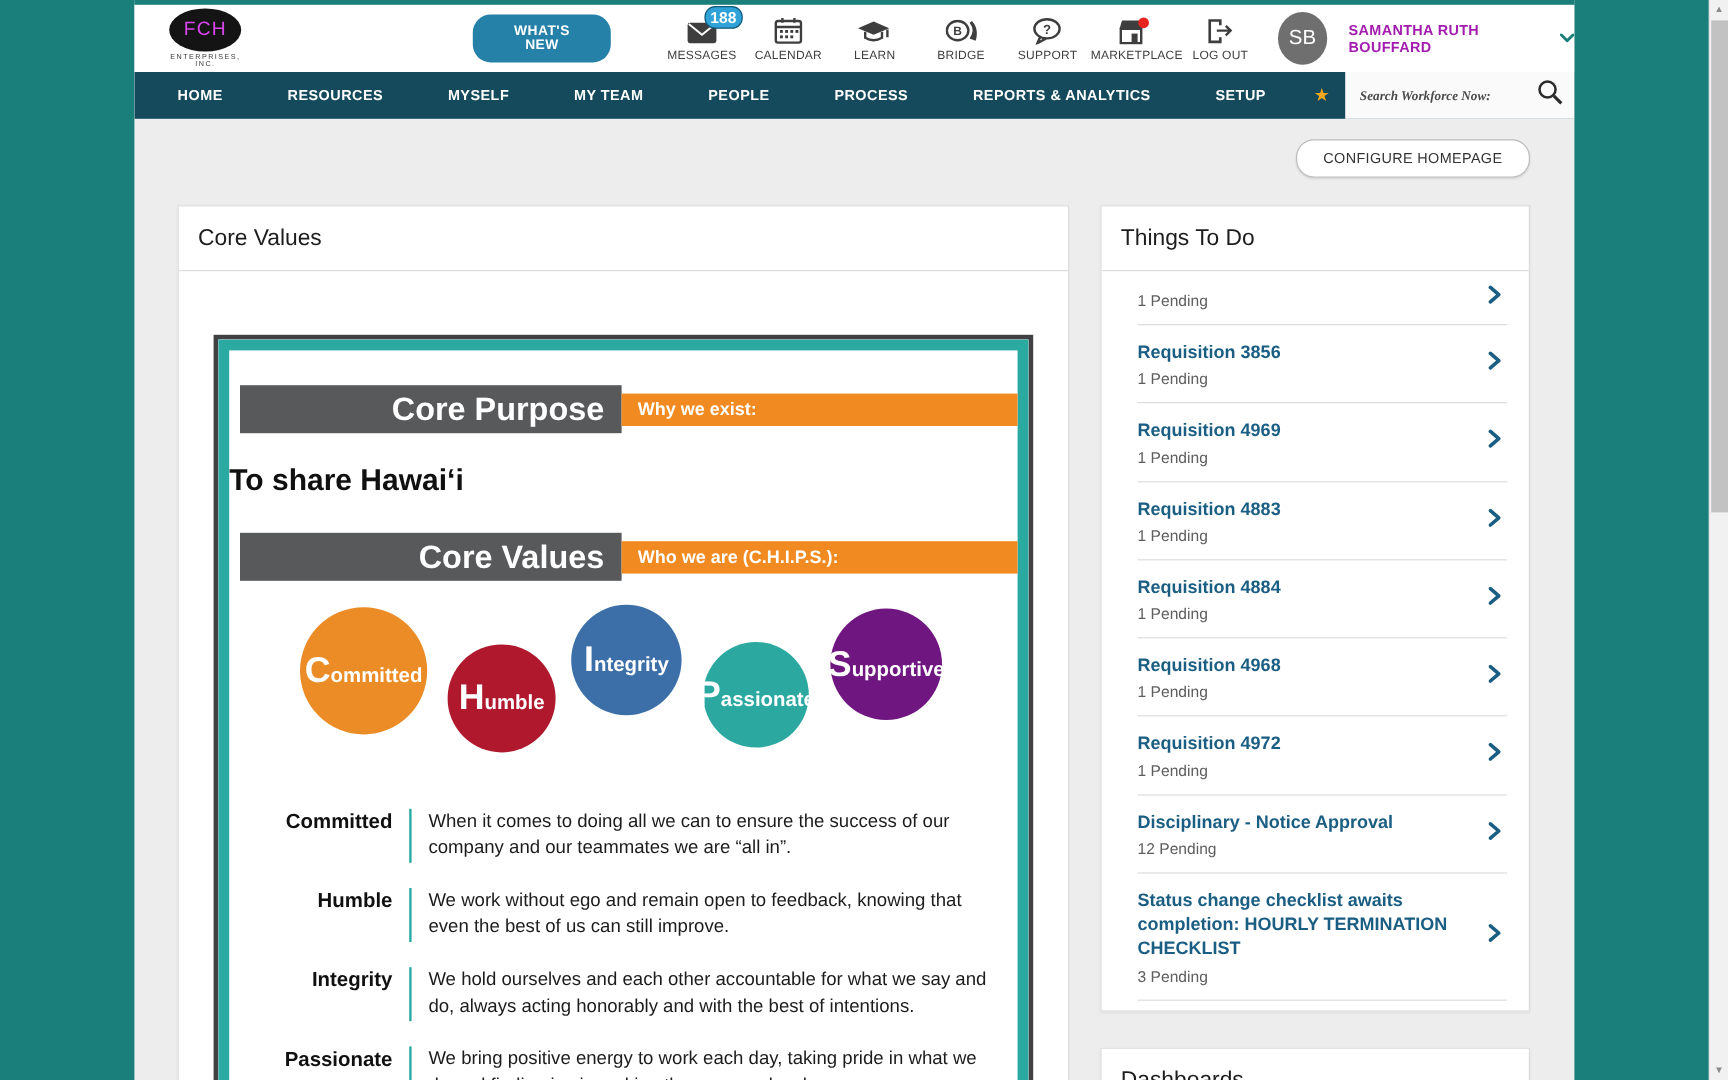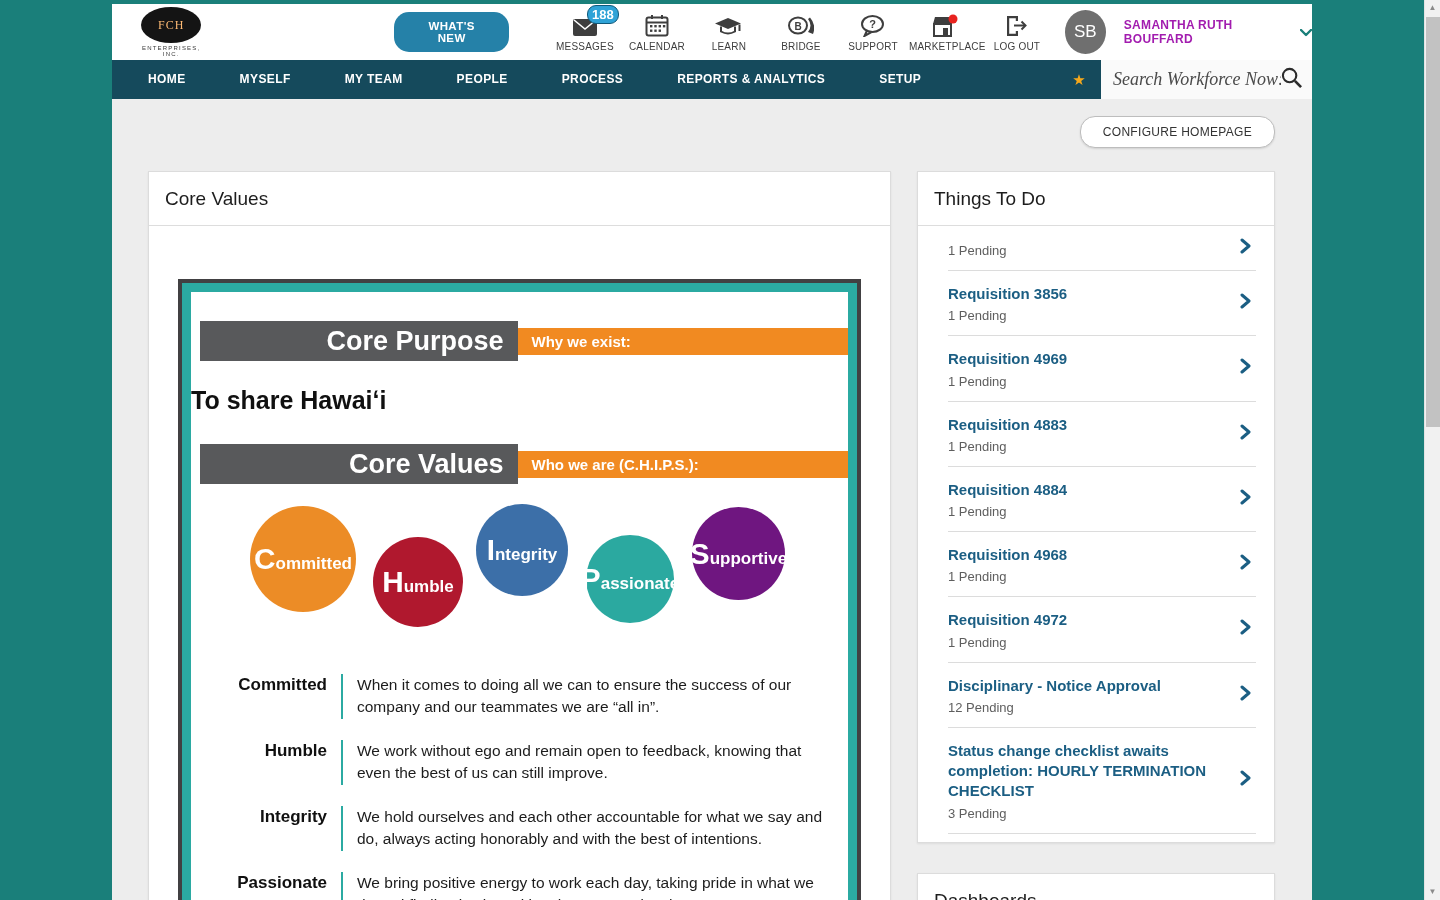--- a/index.html
+++ b/index.html
@@ -6,22 +6,22 @@
   html,body { width:1440px; height:900px; overflow:hidden; }
   body { background:#1A7F7A; position:relative; font-family:"Liberation Sans", sans-serif; }
 
   .app { position:absolute; left:112px; top:0; width:1200px; height:900px;
          background:#EDEDED; border-top:4px solid #1A7F7A; overflow:hidden; }
 
   
   .header { height:56px; background:#fff; display:flex; align-items:center; }
   .logo-wrap { margin-left:22px; width:80px; text-align:center; cursor:pointer; }
   .logo-oval { width:60px; height:36px; background:#141414; border-radius:50%;
-               color:#fdba74; display:flex; align-items:center; justify-content:center;
-               font-family:Liberation Serif, serif; font-size:12px; letter-spacing:1px; margin:0 auto; }
+               color:#d946ef; display:flex; align-items:center; justify-content:center;
+               font-family:Liberation Sans, sans-serif; font-size:16px; letter-spacing:1px; margin:0 auto; }
   .logo-sub { font-size:6px; color:#3a3a3a; letter-spacing:1.2px; margin-top:2px; }
 
   .whats-new { margin-left:186px; background:#2581A8; color:#fff; border:none; cursor:pointer;
                font-family:"Liberation Sans", sans-serif;
                border-radius:15px; padding:8px 21px; font-size:11.5px; font-weight:bold; letter-spacing:.4px; }
 
   .icon-group { display:flex; margin-left:40px; }
   .icon-item { width:72px; text-align:center; cursor:pointer; position:relative; color:#3E3E3E; }
   .icon-item .glyph { height:24px; display:flex; align-items:flex-end; justify-content:center; position:relative; }
   .icon-item .lbl { font-size:10px; color:#3E3E3E; margin-top:4px; letter-spacing:.2px; }
@@ -35,22 +35,22 @@
 
   
   .nav { height:39px; background:#154A5C; display:flex; align-items:stretch; }
   .nav-items { display:flex; flex:1; align-items:center; }
   .nav-item { color:#fff; font-size:12px; font-weight:bold; letter-spacing:.4px; white-space:nowrap;
               padding:0 27px; cursor:pointer; line-height:39px; }
   .nav-item:first-child { margin-left:9px; }
   .star-item { width:44px; text-align:center; cursor:pointer; line-height:39px; }
   .star-item::before { content:"★"; color:#F5A81C; font-size:15px; }
   .nav-search { width:211px; background:#FAFAFA; display:flex; align-items:center; padding:0 9px 0 12px; }
-  .nav-search input { flex:1; border:none; outline:none; background:transparent; font-size:18px;
-                      font-family:"Liberation Serif", serif; font-style:italic; color:#333; min-width:0; }
+  .nav-search input { flex:1; border:none; outline:none; background:transparent; font-size:11px;
+                      font-family:"Liberation Serif", serif; font-style:italic; color:#333; min-width:0;font-weight:bold; }
   .nav-search input::placeholder { color:#4a4a4a; font-style:italic; }
 
   
   .content { padding:0 37px 0 36px; }
   .config-row { text-align:right; margin-top:17px; height:29px; }
   .config-btn { background:#fff; border:1px solid #BDBDBD; border-radius:15px; cursor:pointer;
                 padding:8px 22px; font-size:12px; color:#333; letter-spacing:.3px;
                 font-family:"Liberation Sans", sans-serif; box-shadow:0 1px 2px rgba(0,0,0,.12); }
 
   .cols { display:flex; justify-content:space-between; margin-top:26px; align-items:flex-start; }
@@ -198,20 +198,21 @@
         <svg width="12" height="8" viewBox="0 0 12 8">
             <polyline points="1,1 6,6 11,1" fill="none" stroke="#1A7F7A" stroke-width="2.4" stroke-linecap="round" stroke-linejoin="round"></polyline>
           </svg>
       </span>
     </div>
   </div>
 
   <div class="nav">
     <div class="nav-items">
       <div class="nav-item">HOME</div>
+      <div class="nav-item">RESOURCES</div>
       <div class="nav-item">MYSELF</div>
       <div class="nav-item">MY TEAM</div>
       <div class="nav-item">PEOPLE</div>
       <div class="nav-item">PROCESS</div>
       <div class="nav-item">REPORTS &amp; ANALYTICS</div>
       <div class="nav-item">SETUP</div>
     </div>
     <div class="star-item"></div>
     <div class="nav-search">
       <input type="text" placeholder="Search Workforce Now:" style="">

